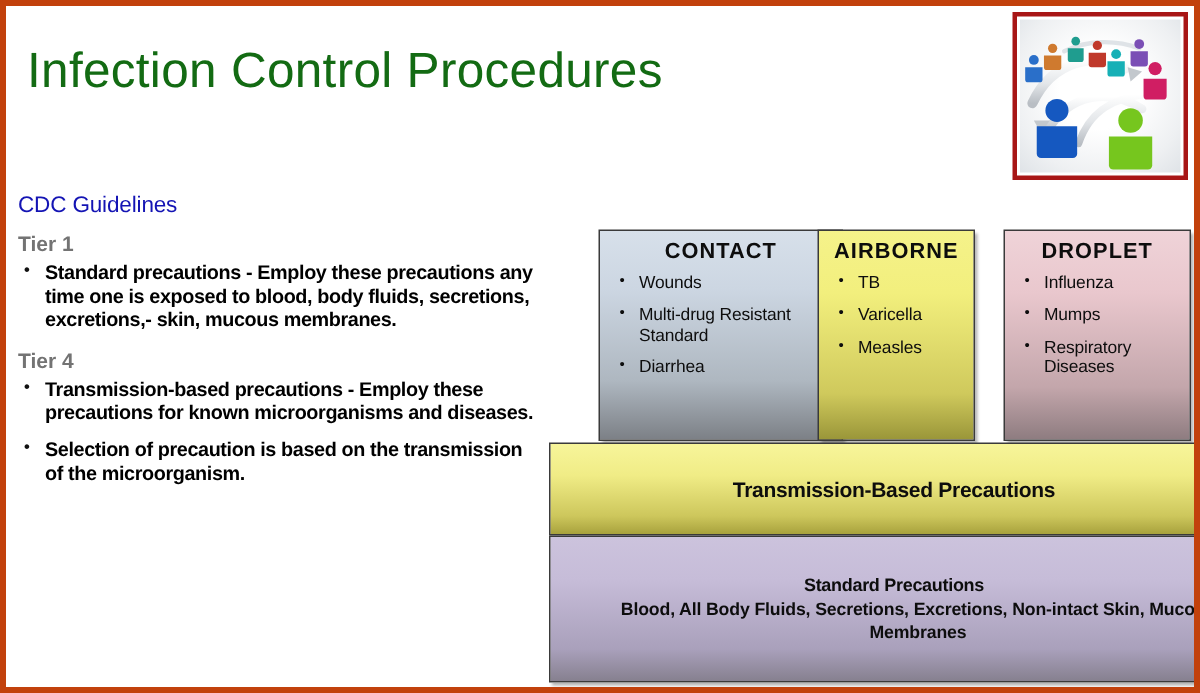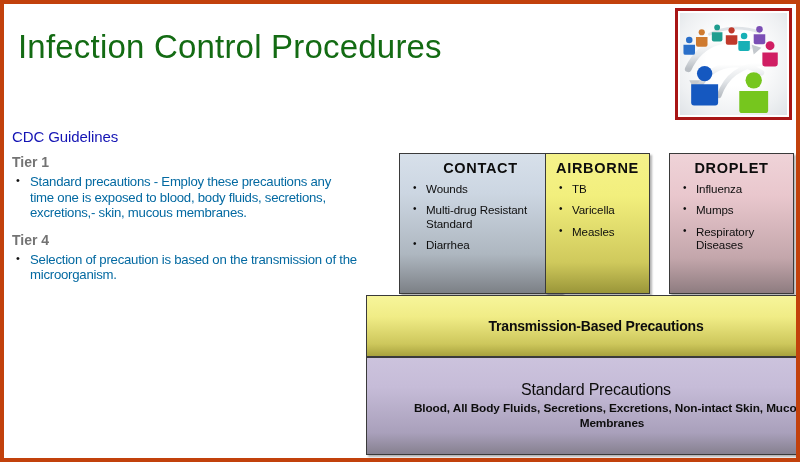--- a/index.html
+++ b/index.html
@@ -81,22 +81,22 @@
     list-style: none;
     margin: 0;
     padding: 0;
   }
   ul.bullets li {
     position: relative;
     padding-left: 18px;
     margin: 0 0 9px 0;
     font-size: 13.2px;
     line-height: 15.6px;
-    font-weight: normal;
-    color: #0369a1;
+    font-weight: bold;
+    color: #000000;
     letter-spacing: -0.25px;
   }
   ul.bullets li:last-child { margin-bottom: 0; }
   ul.bullets li::before {
     content: "\2022";
     position: absolute;
     left: 4px;
     top: -1px;
     font-size: 11px;
     color: #111111;
@@ -192,22 +192,22 @@
     font-weight: bold;
     color: #0d0d0d;
     letter-spacing: -0.2px;
   }
   #band-std {
     top: 204px;
     height: 98px;
     background: linear-gradient(to bottom, #ccc3dd 0%, #c6bcd8 30%, #a9a0bb 78%, #86808f 100%);
   }
   #band-std .band-title {
-    font-size: 16px;
-    font-weight: normal;
+    font-size: 12px;
+    font-weight: bold;
     color: #0d0d0d;
     margin-bottom: 2px;
     letter-spacing: -0.2px;
     text-align: center;
   }
   #band-std .band-sub {
     font-size: 11.8px;
     font-weight: bold;
     line-height: 15px;
     color: #0d0d0d;
@@ -288,20 +288,21 @@
 
     <div class="tier-head">Tier 1</div>
 
     <ul class="bullets">
       <li>Standard precautions - Employ these precautions any time one is exposed to blood, body fluids, secretions, excretions,- skin, mucous membranes.</li>
     </ul>
 
     <div class="tier-head second">Tier 4</div>
 
     <ul class="bullets">
+      <li>Transmission-based precautions - Employ these precautions for known microorganisms and diseases.</li>
       <li>Selection of precaution is based on the transmission of the microorganism.</li>
     </ul>
   </div>
 
   <div id="diagram">
 
     <div id="box-contact" class="cat-box">
       <div class="cat-title">CONTACT</div>
       <ul>
         <li>Wounds</li>

